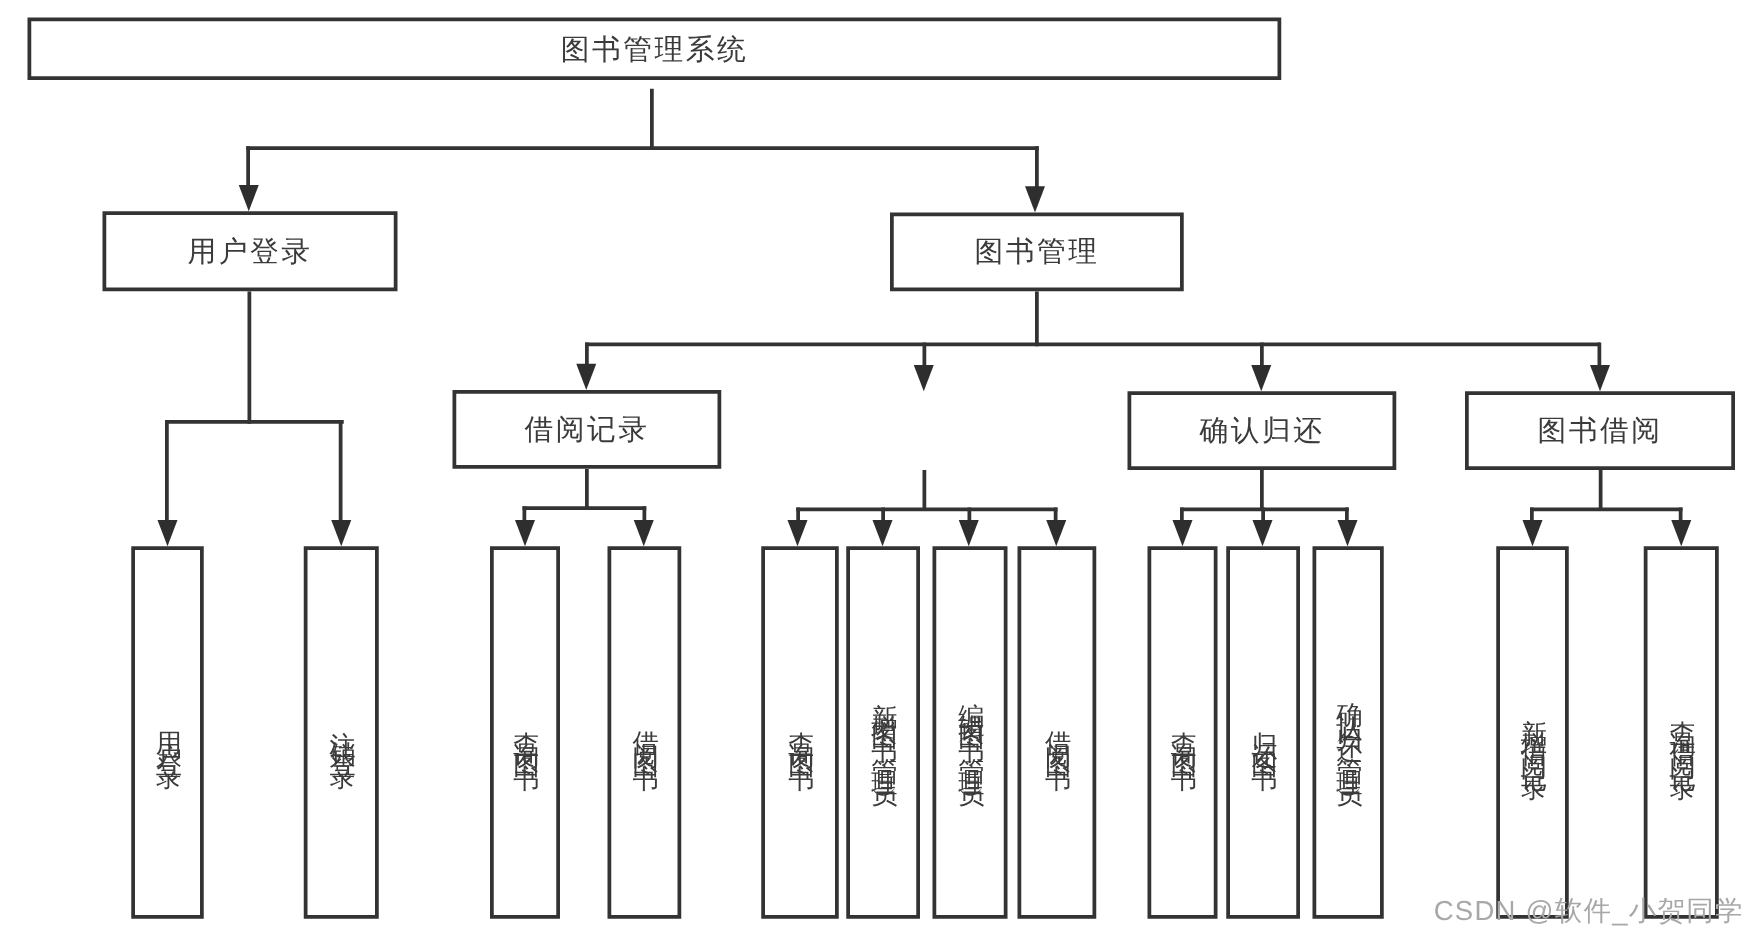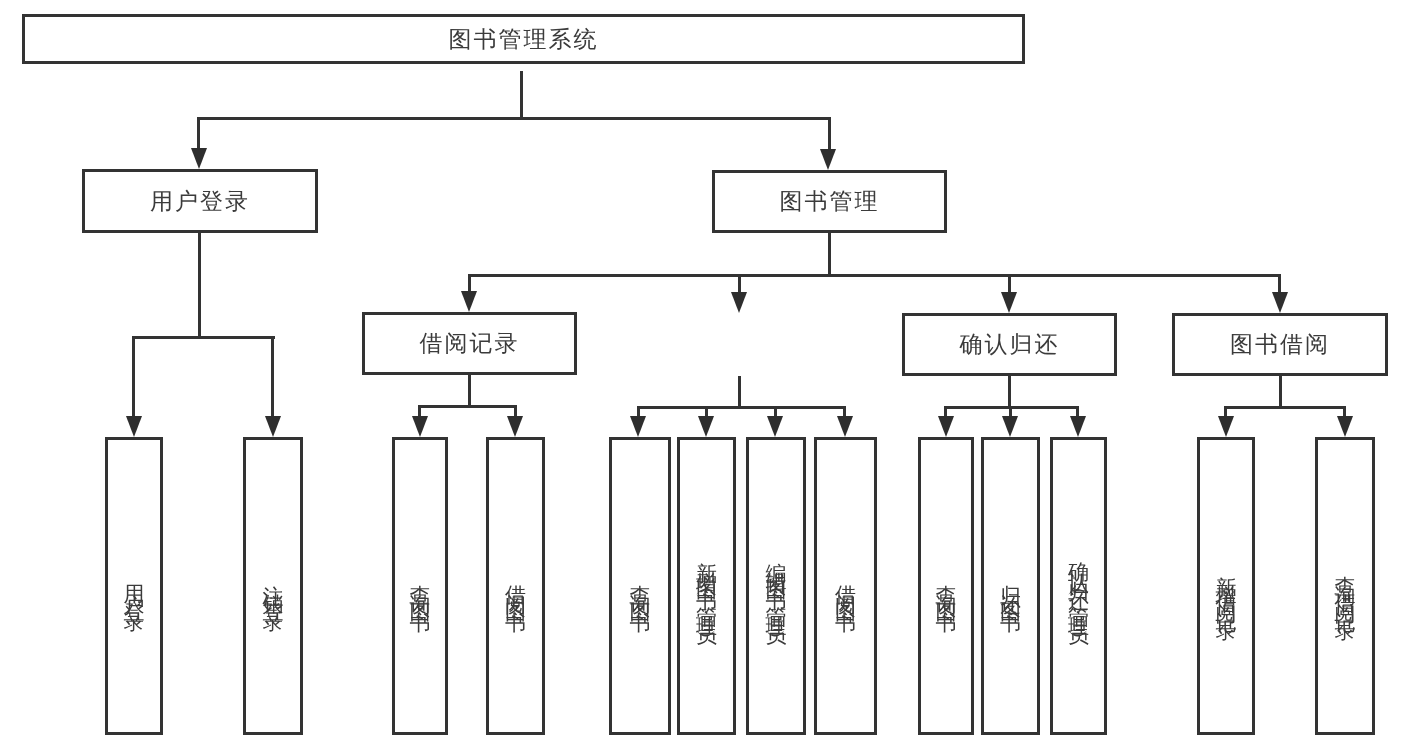--- a/index.html
+++ b/index.html
@@ -174,14 +174,15 @@
     <span class="vtext">确认归还（管理员）</span>
   </div>
 
   <div class="vnode" style="left:1197px; width:58px;">
     <span class="vtext">新增借阅记录</span>
   </div>
   <div class="vnode" style="left:1315px; width:60px;">
     <span class="vtext">查询借阅记录</span>
   </div>
 
+  <div class="watermark">CSDN @软件_小贺同学</div>
 
 </div>
 
 </body></html>

